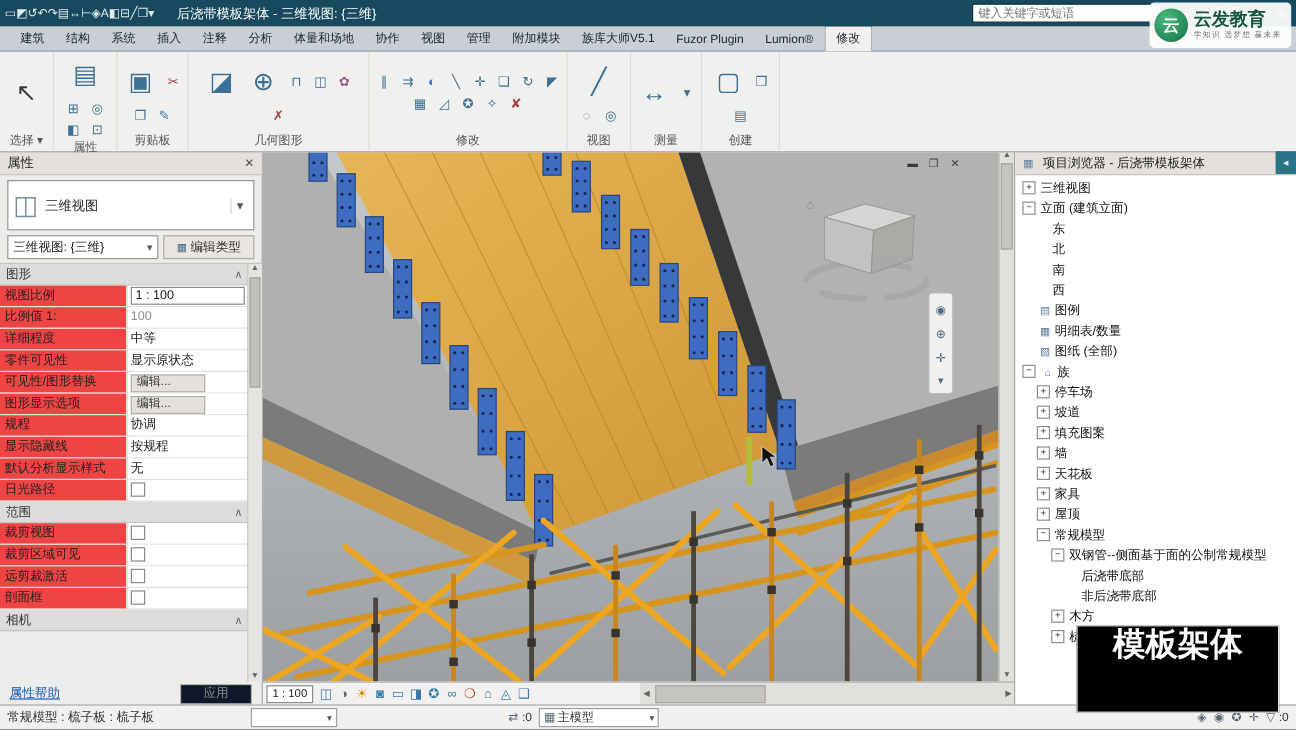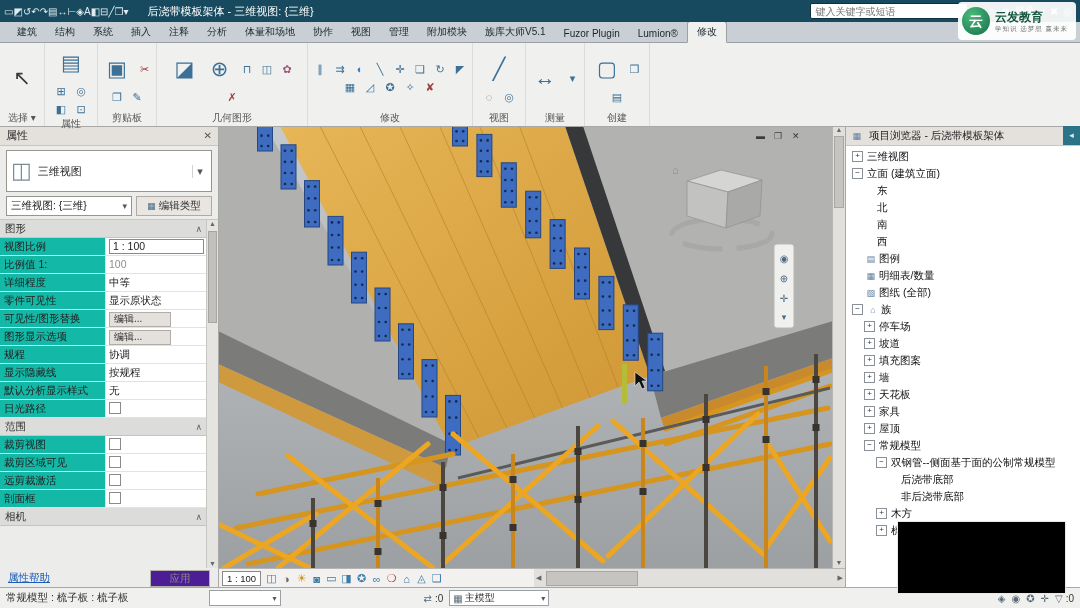--- a/index.html
+++ b/index.html
@@ -14,21 +14,21 @@
   #search{width:148px;height:14px;font-size:10px;border:1px solid #0d3140;border-radius:2px;padding:0 4px;
           font-family:"Liberation Sans",sans-serif;color:#444;}
   #tb-icons{display:flex;align-items:center;gap:5px;margin:0 4px;color:#e7eef2;}
   #tb-icons .ticn{font-size:10px;cursor:default;}
   #tb-icons .signin{font-size:10px;color:#fff;}
   
   #brand{position:absolute;top:2px;right:4px;height:36px;display:flex;align-items:center;gap:5px;
          background:rgba(255,255,255,.93);border-radius:4px;padding:1px 8px 1px 4px;z-index:60;}
   #brand .bcircle{width:28px;height:28px;border-radius:50%;background:radial-gradient(circle at 35% 30%,#49b97a,#15714a);
          color:#fff;font-weight:bold;text-align:center;line-height:28px;font-size:14px;}
-  #brand .bname{font-size:12px;font-weight:bold;color:#14563c;line-height:16px;}
+  #brand .bname{font-size:15px;font-weight:bold;color:#14563c;line-height:16px;}
   #brand .btag{font-size:6.5px;color:#777;letter-spacing:1px;}
   
   #tabs{position:absolute;top:22px;left:0;right:0;height:20px;background:#c9cfd4;border-bottom:1px solid #9aa0a4;
         display:flex;align-items:flex-end;padding-left:8px;z-index:30;}
   .tab{padding:3px 9px;font-size:10px;color:#17262e;cursor:pointer;white-space:nowrap;}
   .tab.active{background:#f0f0ee;border:1px solid #9aa0a4;border-bottom:1px solid #f0f0ee;margin-bottom:-1px;
         border-radius:3px 3px 0 0;}
   
   #ribbon{position:absolute;top:42px;left:0;right:0;height:84px;background:#f0f0ee;border-bottom:1px solid #a8a8a6;
         display:flex;z-index:20;}
@@ -53,34 +53,34 @@
   .sel-combo{flex:1;background:#fff;border:1px solid #98948e;display:flex;align-items:center;padding:0 4px;
         font-size:10.5px;cursor:pointer;}
   .sel-combo .drop{margin-left:auto;color:#555;font-size:9px;}
   .etype-btn{width:74px;background:#e9e6e2;border:1px solid #aeaba5;display:flex;align-items:center;justify-content:center;
         gap:3px;font-size:10.5px;cursor:pointer;color:#333;}
   .pgrid{flex:1;overflow:hidden;position:relative;background:#ececea;border-top:1px solid #c9c6c2;padding-right:11px;}
   .psec{height:17px;background:#dcdcda;border-bottom:1px solid #c6c4c0;display:flex;align-items:center;
         padding:0 5px;font-size:10.5px;color:#333;}
   .psec .chev{margin-left:auto;color:#666;font-size:9px;}
   .prow{height:17px;display:flex;border-bottom:1px solid #e4e2df;background:#fff;}
-  .plabel{width:97px;background:#14b8a6;border-right:1px solid #e4e2df;padding:0 4px;line-height:16px;
+  .plabel{width:97px;background:#ef4444;border-right:1px solid #e4e2df;padding:0 4px;line-height:16px;
         font-size:10.5px;white-space:nowrap;overflow:hidden;color:#222;}
   .pvalue{flex:1;padding:1px 3px;line-height:15px;font-size:10.5px;overflow:hidden;white-space:nowrap;}
   .pvalue.dis{color:#8d8d8b;}
   .v-drop{border:1px solid #8a8a8a;height:13px;line-height:13px;padding:0 3px;background:#fff;cursor:pointer;}
   .v-btn{background:#e4e1dd;border:1px solid #b0ada8;height:13px;line-height:12px;padding:0 4px;font-size:10px;
         color:#333;cursor:pointer;display:inline-block;min-width:52px;}
   .v-chk{width:10px;height:10px;border:1px solid #8a8a8a;background:#fff;margin-top:1px;cursor:pointer;}
   .pscroll{position:absolute;top:0;right:0;width:11px;bottom:0;background:#e6e4e1;border-left:1px solid #c9c6c2;
         display:flex;flex-direction:column;align-items:center;font-size:7px;color:#666;}
   .pscroll .thumb{width:7px;height:90px;background:#c2c0bc;border:1px solid #a8a6a2;margin-top:4px;}
   .pfoot{height:20px;display:flex;align-items:center;justify-content:space-between;padding:0 8px;}
   .phelp{color:#1d5bb8;text-decoration:underline;font-size:10.5px;cursor:pointer;}
-  .papply{width:58px;height:15px;background:#4c1d95;border:1px solid #b4b1ab;color:#8a8a88;text-align:center;
+  .papply{width:58px;height:15px;background:#0f172a;border:1px solid #b4b1ab;color:#8a8a88;text-align:center;
         line-height:15px;font-size:10.5px;}
   
   #viewport{position:absolute;top:126px;left:218px;width:627px;bottom:20px;background:#aeb1b3;z-index:5;}
   #scene{position:absolute;top:0;left:0;}
   #vscroll{position:absolute;top:0;right:0;width:12px;bottom:20px;background:#e2e0dc;border-left:1px solid #b5b5b3;
         display:flex;flex-direction:column;align-items:center;font-size:7px;color:#666;}
   #vscroll .thumb{width:8px;height:70px;background:#c6c4c0;border:1px solid #a8a6a2;margin-top:3px;}
   #viewbottom{position:absolute;bottom:0;left:0;right:0;height:20px;display:flex;}
   #viewbar{width:308px;background:#f2f1ef;border-top:1px solid #b5b5b3;display:flex;align-items:center;gap:3px;
         padding:0 4px;flex:none;}
@@ -797,20 +797,21 @@
         </div>
         <div class="titem" style="padding-left: 30px;">
           <span class="texp">+</span>
           <span class="tlabel">梳子板</span>
         </div>
       </div>
   </div>
   <div id="autohide">◂</div>
 
   <div id="bim">
+    <div class="l2">模板架体</div>
   </div>
 
   <div id="statusbar">
     <span>常规模型 : 梳子板 : 梳子板</span>
     <span class="scombo" style="width:64px;margin-left:80px;">
       <span></span>
         <span class="drop">▾</span>
     </span>
     <span style="margin-left:140px;display:flex;align-items:center;">
       <span class="sicon">⇄</span>

